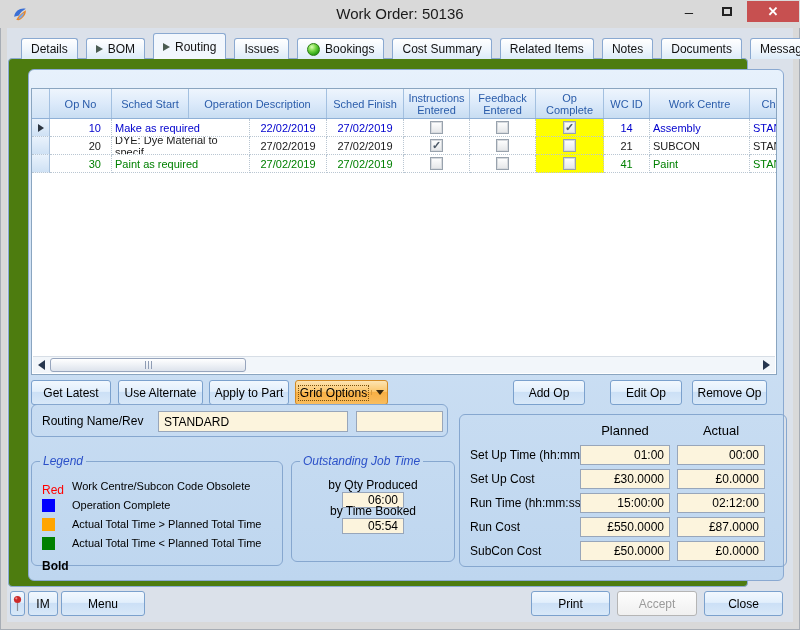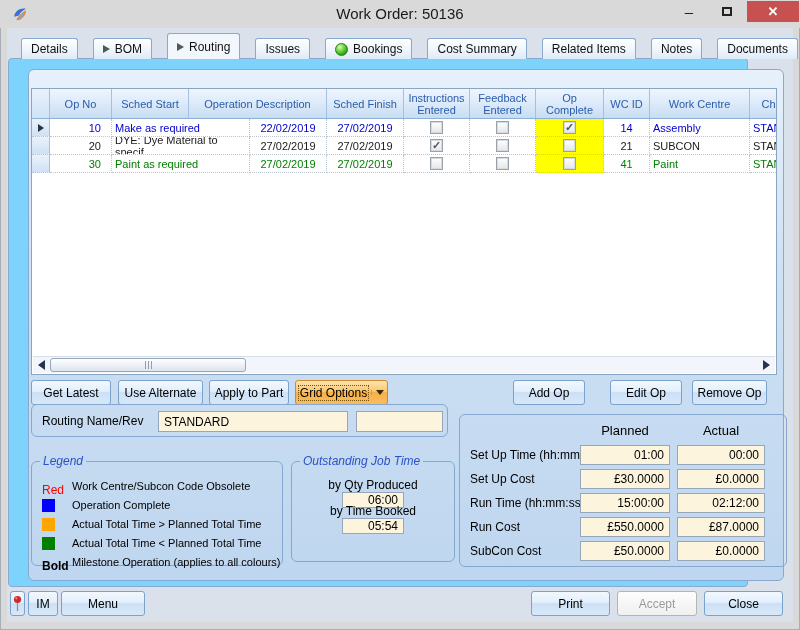--- a/index.html
+++ b/index.html
@@ -14,32 +14,32 @@
   .winbtn { position:absolute; top:0; height:22px; display:flex; align-items:center; justify-content:center; cursor:default; }
   .btn-min { right:96px; width:30px; font-size:15px; color:#222; }
   .max-glyph { width:10px; height:9px; border:2px solid #222; display:inline-block; }
   .btn-max { right:58px; width:30px; }
   .btn-close { right:1px; top:1px; width:52px; height:21px; background:#c75050; color:#fff; font-size:13px; font-weight:bold; }
 
   
   .client { position:absolute; left:7px; top:28px; width:786px; height:594px; background:#dbe1ea; }
 
   
-  .tabstrip { position:absolute; left:14px; top:5px; right:6px; height:26px; display:flex; align-items:flex-end; gap:15px; z-index:3; }
+  .tabstrip { position:absolute; left:14px; top:5px; right:6px; height:26px; display:flex; align-items:flex-end; gap:8px; z-index:3; }
   .tab { height:21px; padding:0 9px; display:flex; align-items:center; gap:5px; font-size:12px; color:#111;
          background:linear-gradient(180deg,#ffffff 0%,#eef5fc 55%,#dcebf9 100%);
          border:1px solid #8aa9d1; border-bottom:none; border-radius:3px 3px 0 0; white-space:nowrap; }
   .tab.active { height:26px; background:#f2f7fd; position:relative; z-index:4; }
   .tab-arrow { width:0; height:0; border-left:7px solid #4b5c52; border-top:4px solid transparent; border-bottom:4px solid transparent; }
   .orb { width:13px; height:13px; border-radius:50%;
          background:radial-gradient(circle at 35% 28%, #dcffb4 0%, #6fd33f 40%, #2fa519 70%, #1b7d08 100%);
          border:1px solid #2a7a12; }
 
   
-  .tabpage { position:absolute; left:1px; top:30px; width:740px; height:529px; background:#7dd3fc;
+  .tabpage { position:absolute; left:1px; top:30px; width:740px; height:529px; background:#4d7c0f;
              border:1px solid #8aa9d1; border-radius:4px; z-index:2; }
   .inner { position:absolute; left:19px; top:10px; width:756px; height:512px;
            background:linear-gradient(180deg,#e7f1fc 0%,#cfe1f4 40%,#bed6ef 100%);
            border:1px solid #8aa9d1; border-radius:6px; }
 
   
   .grid { position:absolute; left:2px; top:18px; width:746px; height:287px; background:#fff;
           border:1px solid #8aa5c0; overflow:hidden; }
   .grow { display:flex; width:800px; }
   .gcell { flex:0 0 auto; overflow:hidden; }
@@ -310,21 +310,20 @@
             <span class="lab">Actual Total Time &gt; Planned Total Time</span>
           </div>
           <div class="leg-item" style="top:67px">
             <span class="leg-sw-box">
                 <i style="background-color: rgb(0, 128, 0);"></i>
               </span>
             <span class="lab">Actual Total Time &lt; Planned Total Time</span>
           </div>
           <div class="leg-item" style="top:86px">
             <span class="leg-sw-text bold" style="color: rgb(0, 0, 0);">Bold</span>
-            <span class="lab">Milestone Operation (applies to all colours)</span>
           </div>
         </fieldset>
 
         <fieldset class="panel outstanding-box">
           <legend>Outstanding Job Time</legend>
           <div class="out-row" style="top:10px">
             <span class="lab">by Qty Produced</span>
             <span class="field">06:00</span>
           </div>
           <div class="out-row" style="top:36px">

